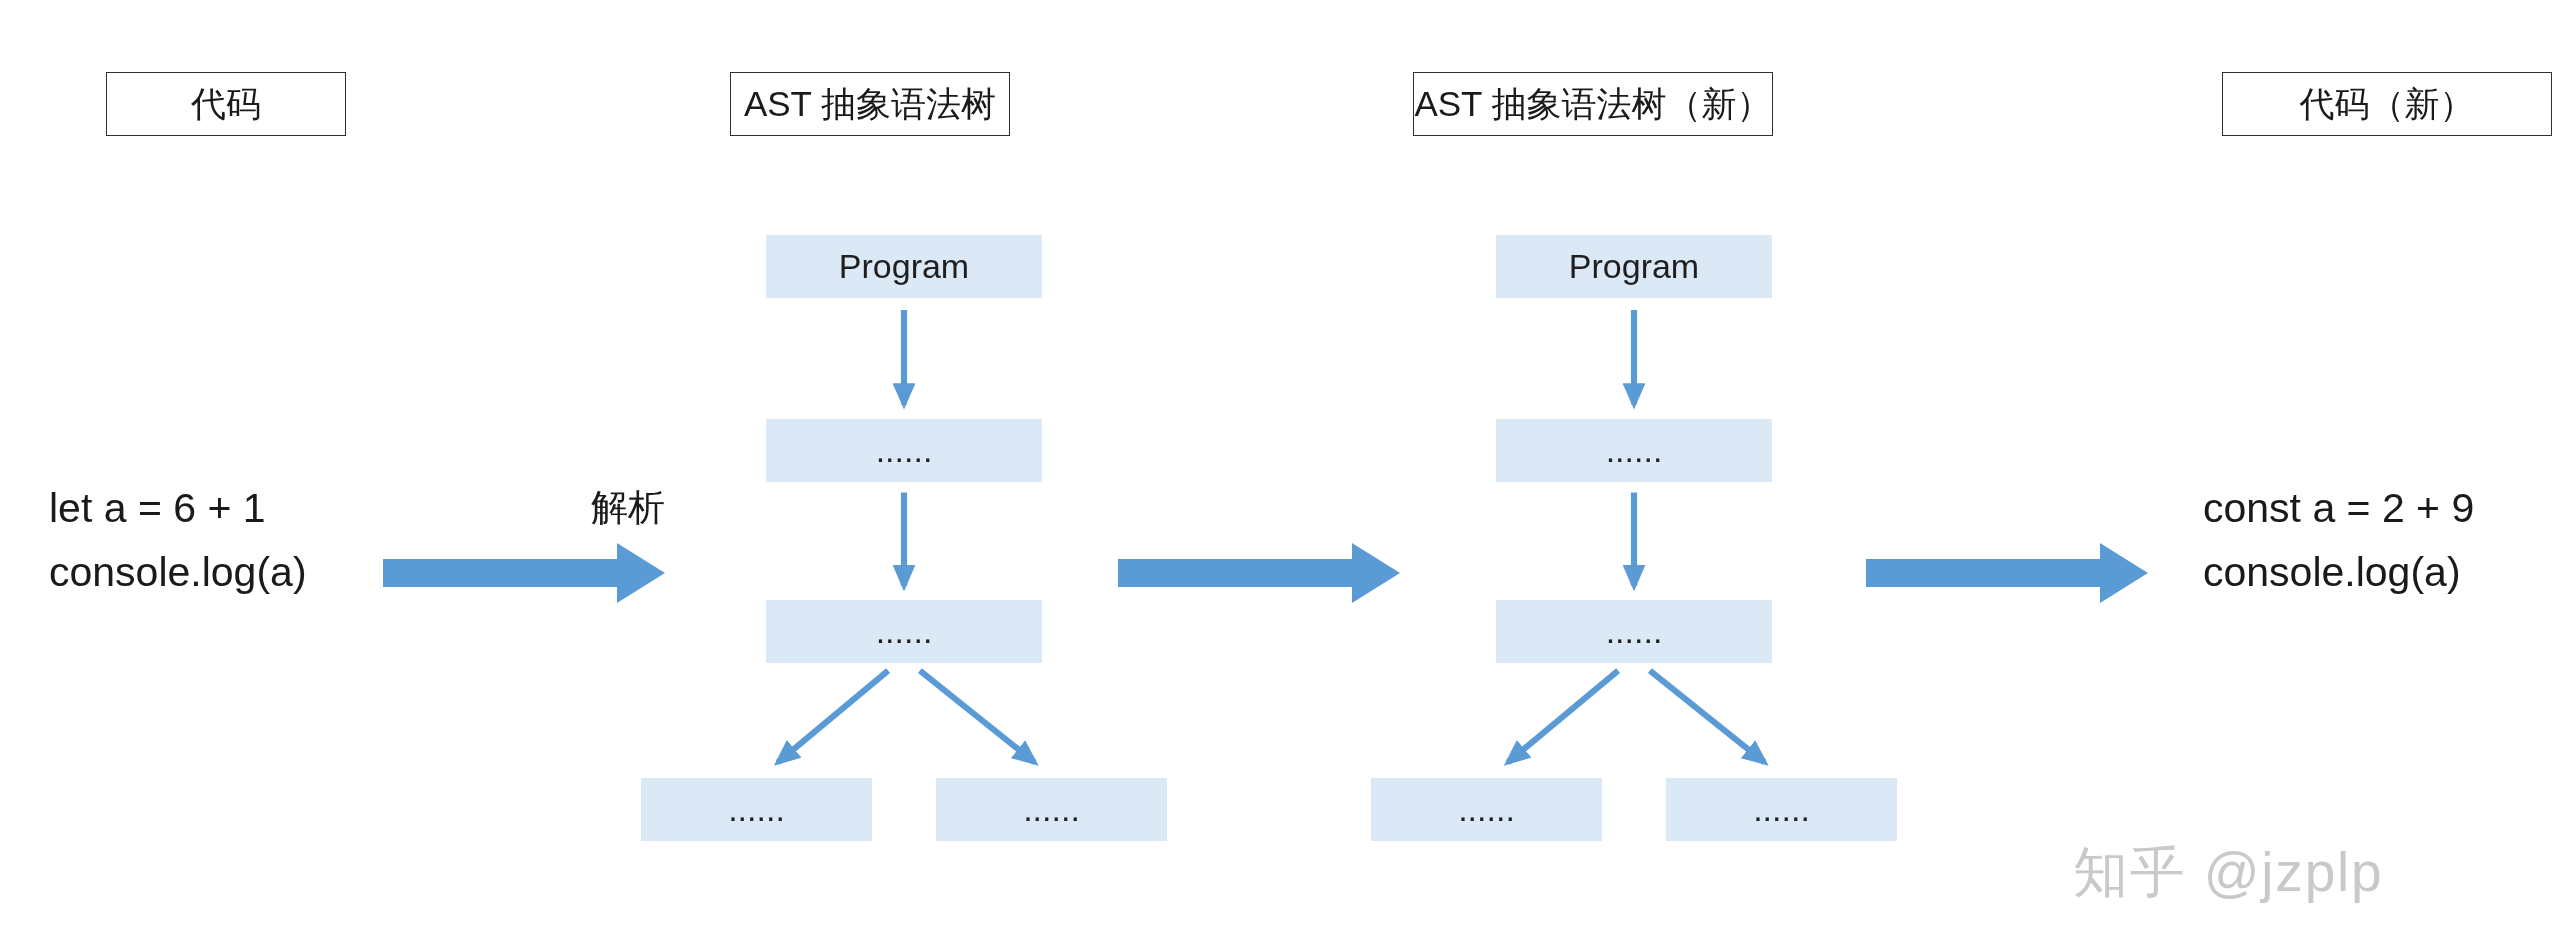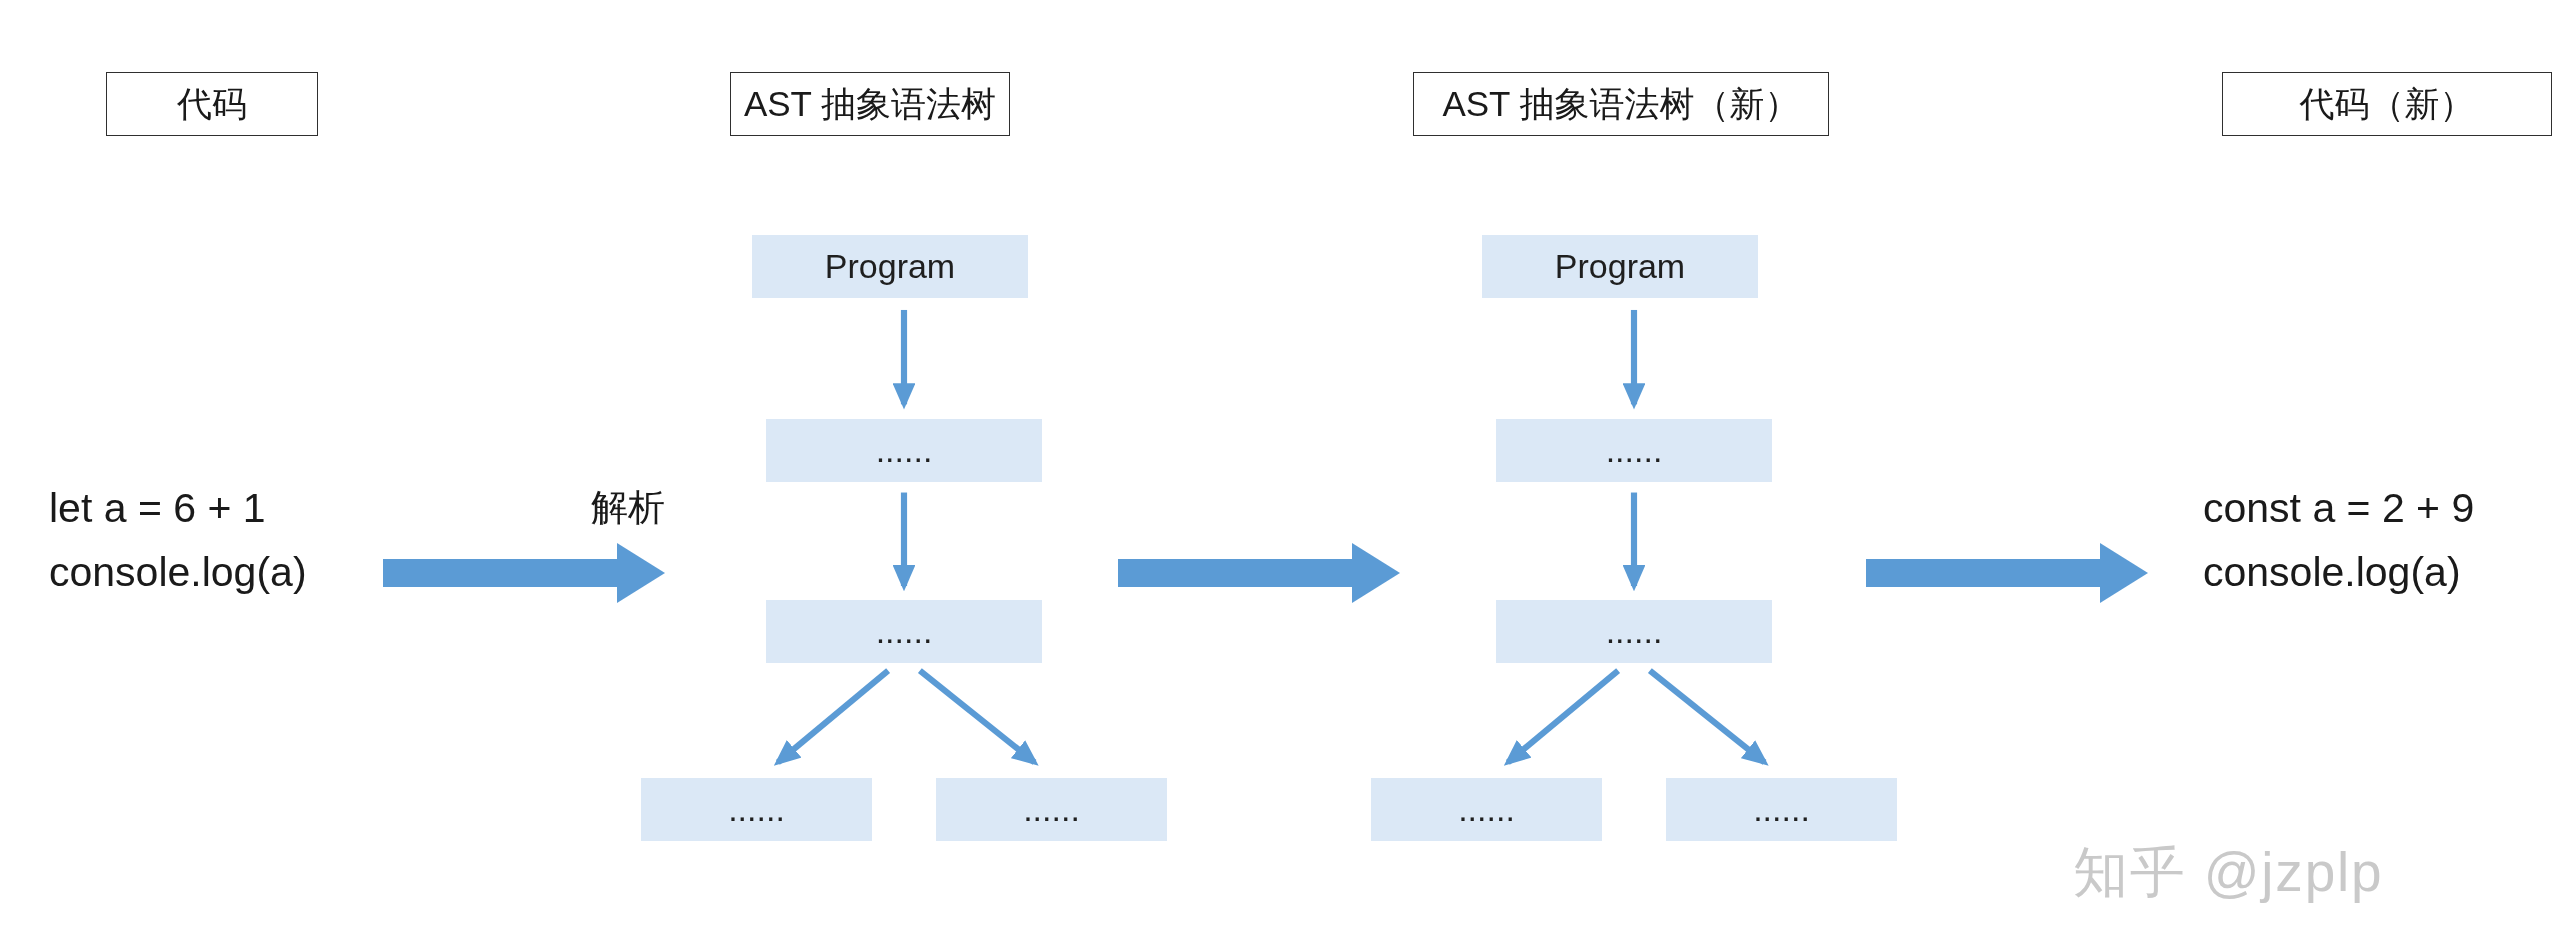--- a/index.html
+++ b/index.html
@@ -23,23 +23,23 @@
     height: 64px;
     border: 1.8px solid #2f2f2f;
     background: #ffffff;
     display: flex;
     align-items: center;
     justify-content: center;
     font-size: 35px;
     white-space: nowrap;
     padding: 0 17.6px;
   }
-  .hb-code     { left: 106px;  width: 212px; }
+  .hb-code     { left: 106px;  width: 240px; }
   .hb-ast      { left: 730px;  width: 280px; }
-  .hb-ast-new  { left: 1413px; width: 416px; }
+  .hb-ast-new  { left: 1413px; width: 360px; }
   .hb-code-new { left: 2222px; width: 330px; }
 
   
   .code-block {
     position: absolute;
     top: 476px;
     font-size: 41px;
     line-height: 64px;
     white-space: nowrap;
   }
@@ -99,21 +99,21 @@
 
   .node {
     position: absolute;
     background: #dbe8f6;
     display: flex;
     align-items: center;
     justify-content: center;
     font-size: 34px;
     color: #1f1f1f;
   }
-  .node-root       { left: 111px; top: 0;     width: 276px; height: 63px; }
+  .node-root       { left: 125px; top: 0;     width: 276px; height: 63px; }
   .node-child      { left: 125px; top: 184px; width: 276px; height: 63px; }
   .node-grandchild { left: 125px; top: 365px; width: 276px; height: 63px; }
   .node-leaf-left  { left: 0;     top: 543px; width: 231px; height: 63px; }
   .node-leaf-right { left: 295px; top: 543px; width: 231px; height: 63px; }
 
   
   .watermark {
     position: absolute;
     left: 2073px;
     top: 836px;

